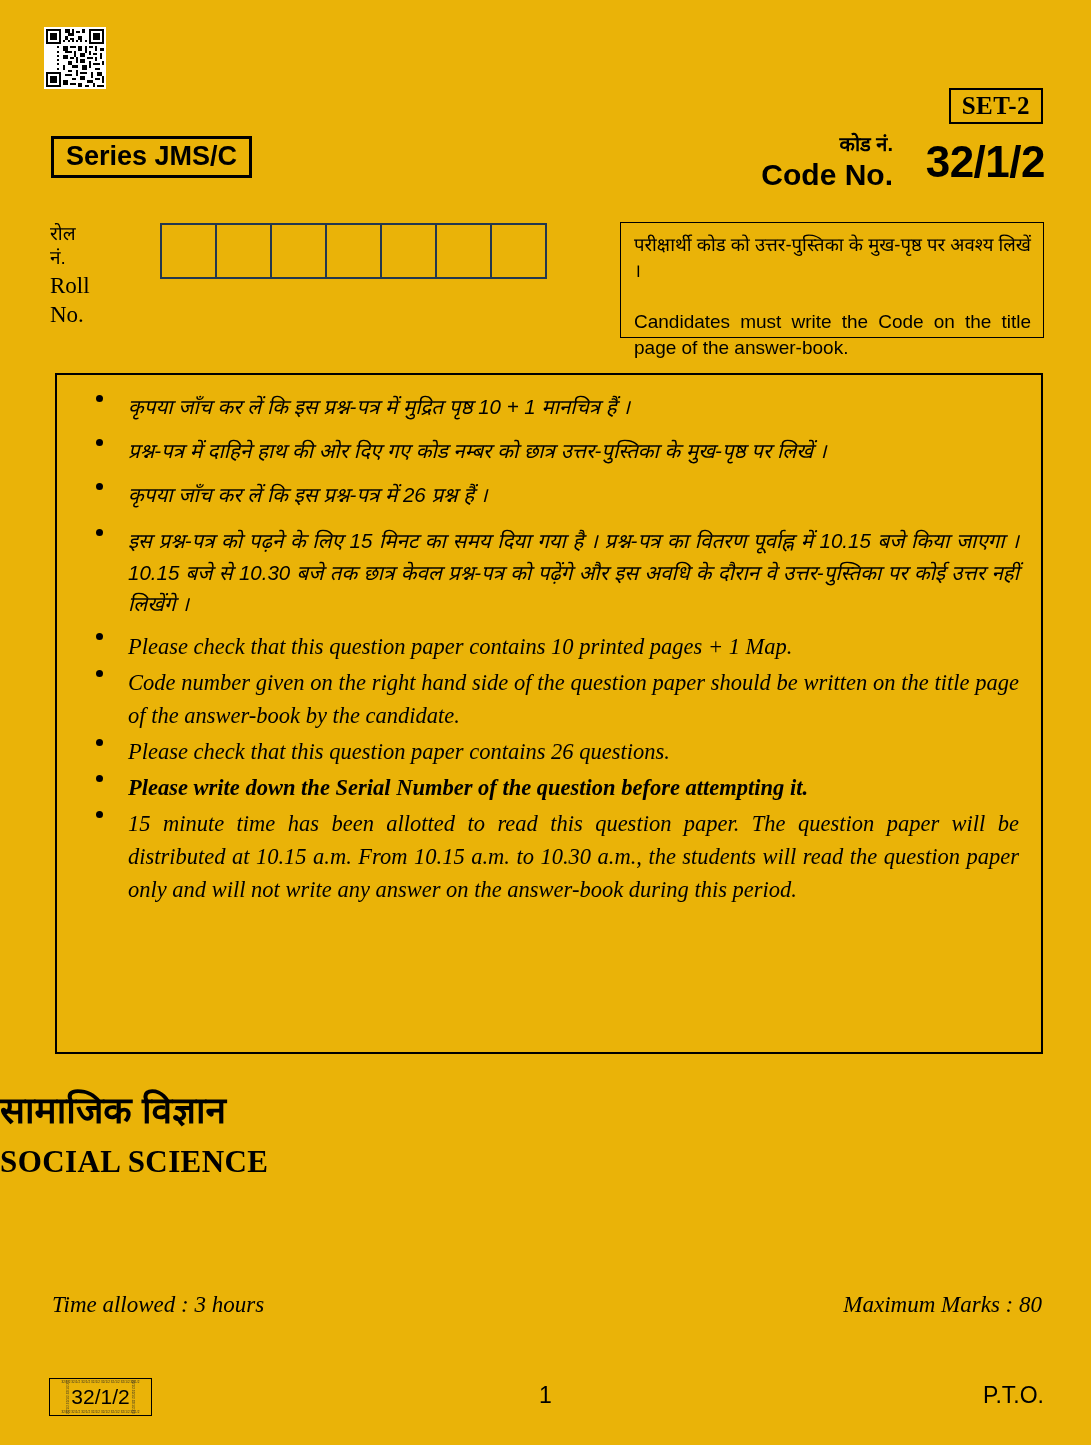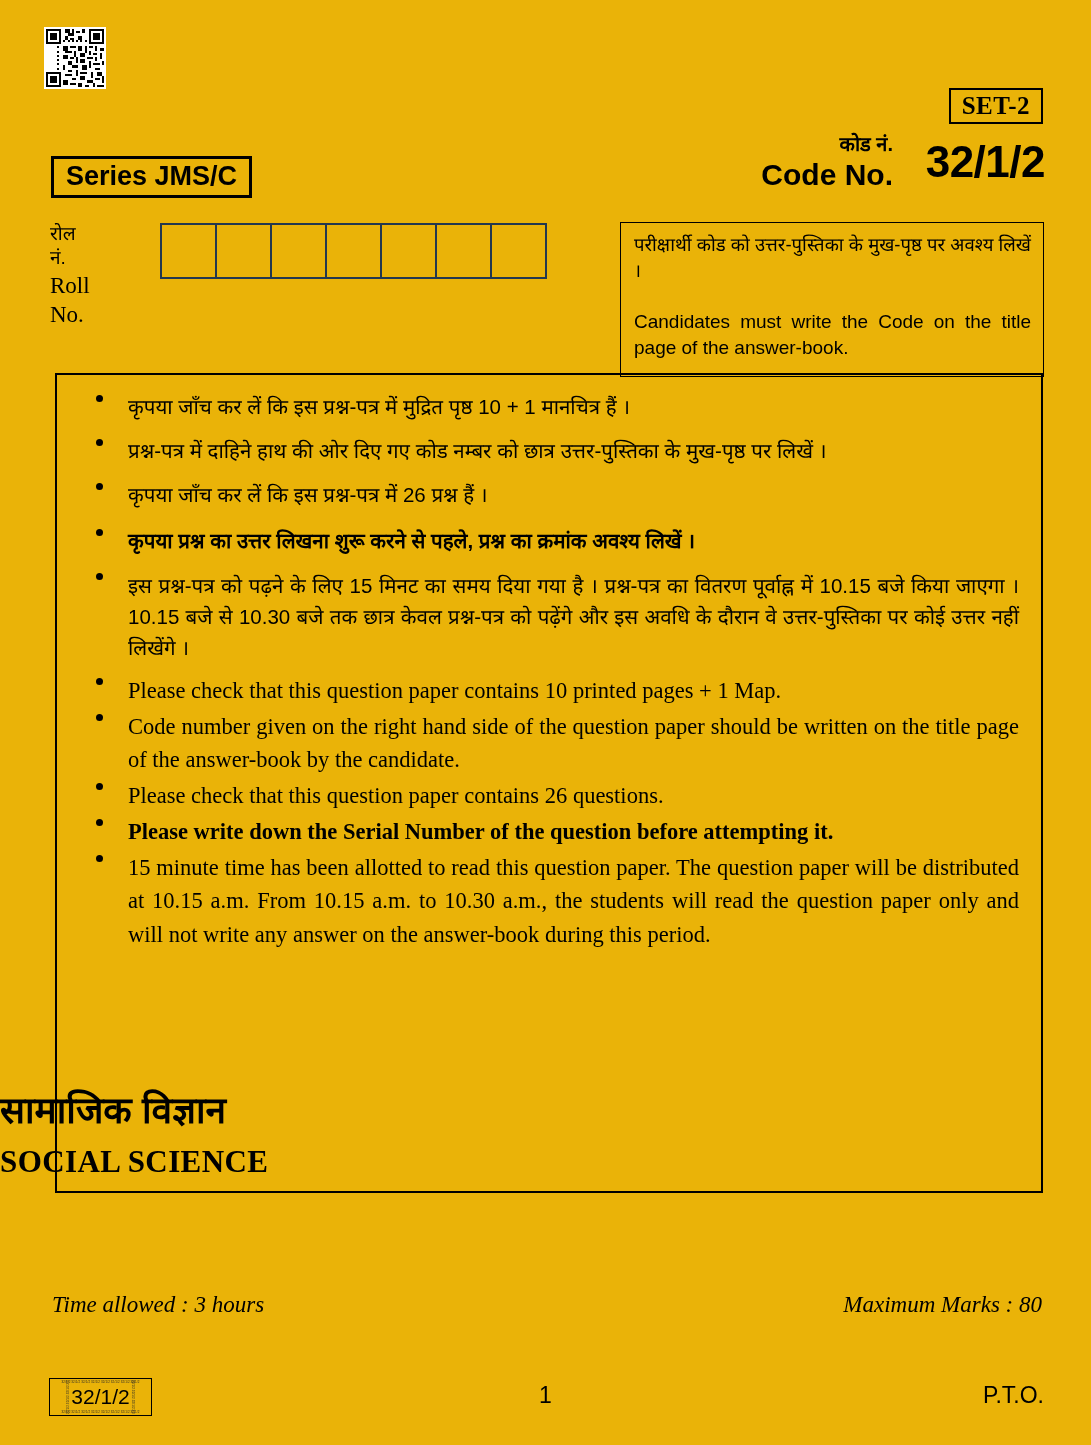--- a/index.html
+++ b/index.html
@@ -38,21 +38,21 @@
     font-weight: bold;
     font-size: 25px;
     letter-spacing: 0.5px;
     line-height: 1.08;
   }
 
   
   .series-box {
     position: absolute;
     left: 51px;
-    top: 156px;
+    top: 136px;
     border: 3px solid #000;
     padding: 2px 12px 4px 12px;
     font-family: "Liberation Sans", "DejaVu Sans", sans-serif;
     font-weight: bold;
     font-size: 27px;
     line-height: 1.12;
   }
 
   
   .code-block {
@@ -134,21 +134,21 @@
     border-right: 2px solid #23384f;
     box-sizing: border-box;
   }
 
   
   .cand-box {
     position: absolute;
     left: 620px;
     top: 222px;
     width: 424px;
-    height: 155px;
+    height: 116px;
     border: 1.5px solid #000;
     box-sizing: border-box;
     padding: 9px 12px 0 13px;
   }
   .cand-hi {
     font-family: "Liberation Sans", "DejaVu Sans", sans-serif;
     font-size: 18.5px;
     line-height: 1.42;
     text-align: justify;
     text-align-last: left;
@@ -161,24 +161,25 @@
     text-align: justify;
     text-align-last: left;
   }
 
   
   .instr-box {
     position: absolute;
     left: 55px;
     top: 373px;
     width: 988px;
-    height: 820px;
+    height: 681px;
     border: 2px solid #000;
     box-sizing: border-box;
     padding: 16px 22px 10px 22px;
+    font-style: italic;
   }
   .bullet-list {
     list-style: none;
     margin: 0;
     padding: 0;
   }
   .bullet-item {
     position: relative;
     padding-left: 49px;
     margin-bottom: 9px;
@@ -458,24 +459,20 @@
         <div class="bullet-hi">कृपया जाँच कर लें कि इस प्रश्न-पत्र में मुद्रित पृष्ठ 10 + 1 मानचित्र हैं ।</div>
       </li>
       <li class="bullet-item b-hi-2">
         <span class="dot"></span>
         <div class="bullet-hi">प्रश्न-पत्र में दाहिने हाथ की ओर दिए गए कोड नम्बर को छात्र उत्तर-पुस्तिका के मुख-पृष्ठ पर लिखें ।</div>
       </li>
       <li class="bullet-item b-hi-3">
         <span class="dot"></span>
         <div class="bullet-hi">कृपया जाँच कर लें कि इस प्रश्न-पत्र में 26 प्रश्न हैं ।</div>
       </li>
-      <li class="bullet-item b-hi-4">
-        <span class="dot"></span>
-        <div class="bullet-hi bold">कृपया प्रश्न का उत्तर लिखना शुरू करने से पहले, प्रश्न का क्रमांक अवश्य लिखें ।</div>
-      </li>
       <li class="bullet-item b-hi-5">
         <span class="dot"></span>
         <div class="bullet-hi">इस  प्रश्न-पत्र  को पढ़ने के लिए 15 मिनट का समय दिया गया है ।  प्रश्न-पत्र का वितरण पूर्वाह्न में 10.15 बजे किया जाएगा ।   10.15 बजे से 10.30 बजे तक छात्र केवल प्रश्न-पत्र को पढ़ेंगे और इस अवधि के दौरान वे उत्तर-पुस्तिका पर कोई उत्तर नहीं लिखेंगे ।</div>
       </li>
       <li class="bullet-item b-en-1">
         <span class="dot"></span>
         <div class="bullet-en">Please check that this question paper contains 10 printed pages + 1 Map.</div>
       </li>
       <li class="bullet-item b-en-2">
         <span class="dot"></span>

